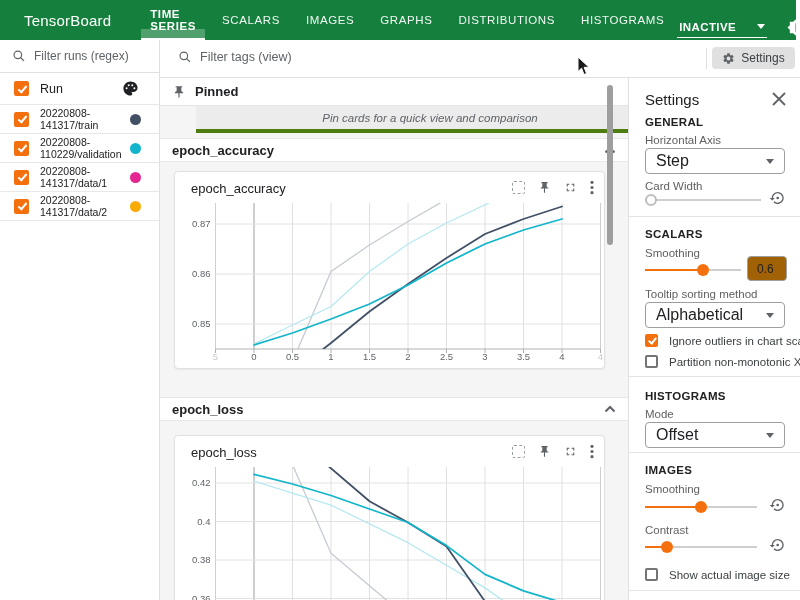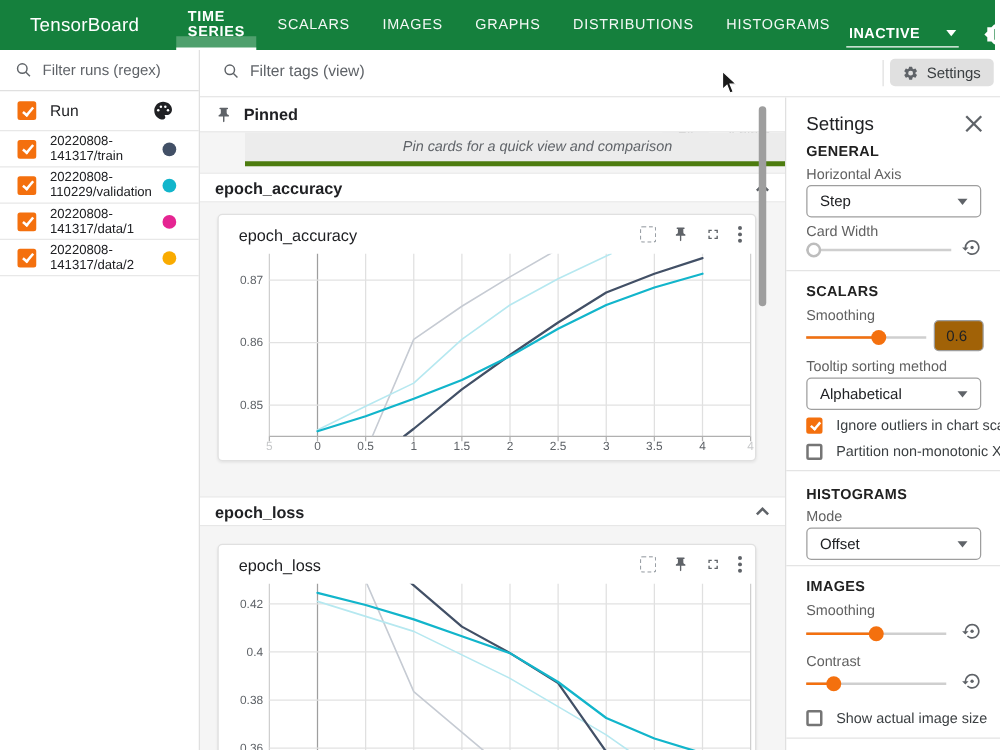--- a/index.html
+++ b/index.html
@@ -75,21 +75,21 @@
   .scrollthumb { left:607px; top:85px; width:6px; height:160px; background:#9e9e9e; border-radius:3px; cursor:pointer; }
 
   
   .panel { left:628px; top:78px; width:172px; height:522px; background:#fff; border-left:1px solid #e0e0e0; }
   .panel-title { position:absolute; left:16px; top:13px; font-size:15px; color:#202124; }
   .panel-x { position:absolute; right:14px; top:14px; cursor:pointer; display:flex; }
   .ph { position:absolute; left:16px; font-size:11.5px; font-weight:700; color:#212121; letter-spacing:.3px; }
   .plabel { position:absolute; left:16px; font-size:11.5px; color:#616161; }
   .pselect { position:absolute; left:16px; width:140px; height:26px; border:1px solid #9e9e9e; border-radius:4px;
     display:flex; align-items:center; padding:0 10px; cursor:pointer; background:#fff; }
-  .pselect span { font-size:12px; color:#202124; }
+  .pselect span { font-size:16px; color:#202124; }
   .caret-g { margin-left:auto; width:0; height:0; border-left:4px solid transparent; border-right:4px solid transparent; border-top:5px solid #5f6368; }
   .pdiv { position:absolute; left:0; width:172px; height:1px; background:#e4e4e4; }
   .slider { position:absolute; height:12px; cursor:pointer; }
   .slider .track { position:absolute; left:0; right:0; top:5px; height:2px; background:#cfcfcf; }
   .slider .fill { position:absolute; left:0; top:5px; height:2px; background:#f4700e; }
   .slider .thumb { position:absolute; top:0; width:12px; height:12px; border-radius:50%; background:#f4700e; }
   .slider .thumb.hollow { background:#fff; border:2px solid #bdbdbd; }
   .reset { position:absolute; cursor:pointer; display:flex; }
   .val-input { position:absolute; width:40px; height:25px; border:1px solid #9e9e9e; border-radius:4px;
     font-size:12px; color:#202124; display:flex; align-items:center; padding-left:9px; background:#a16207; }

